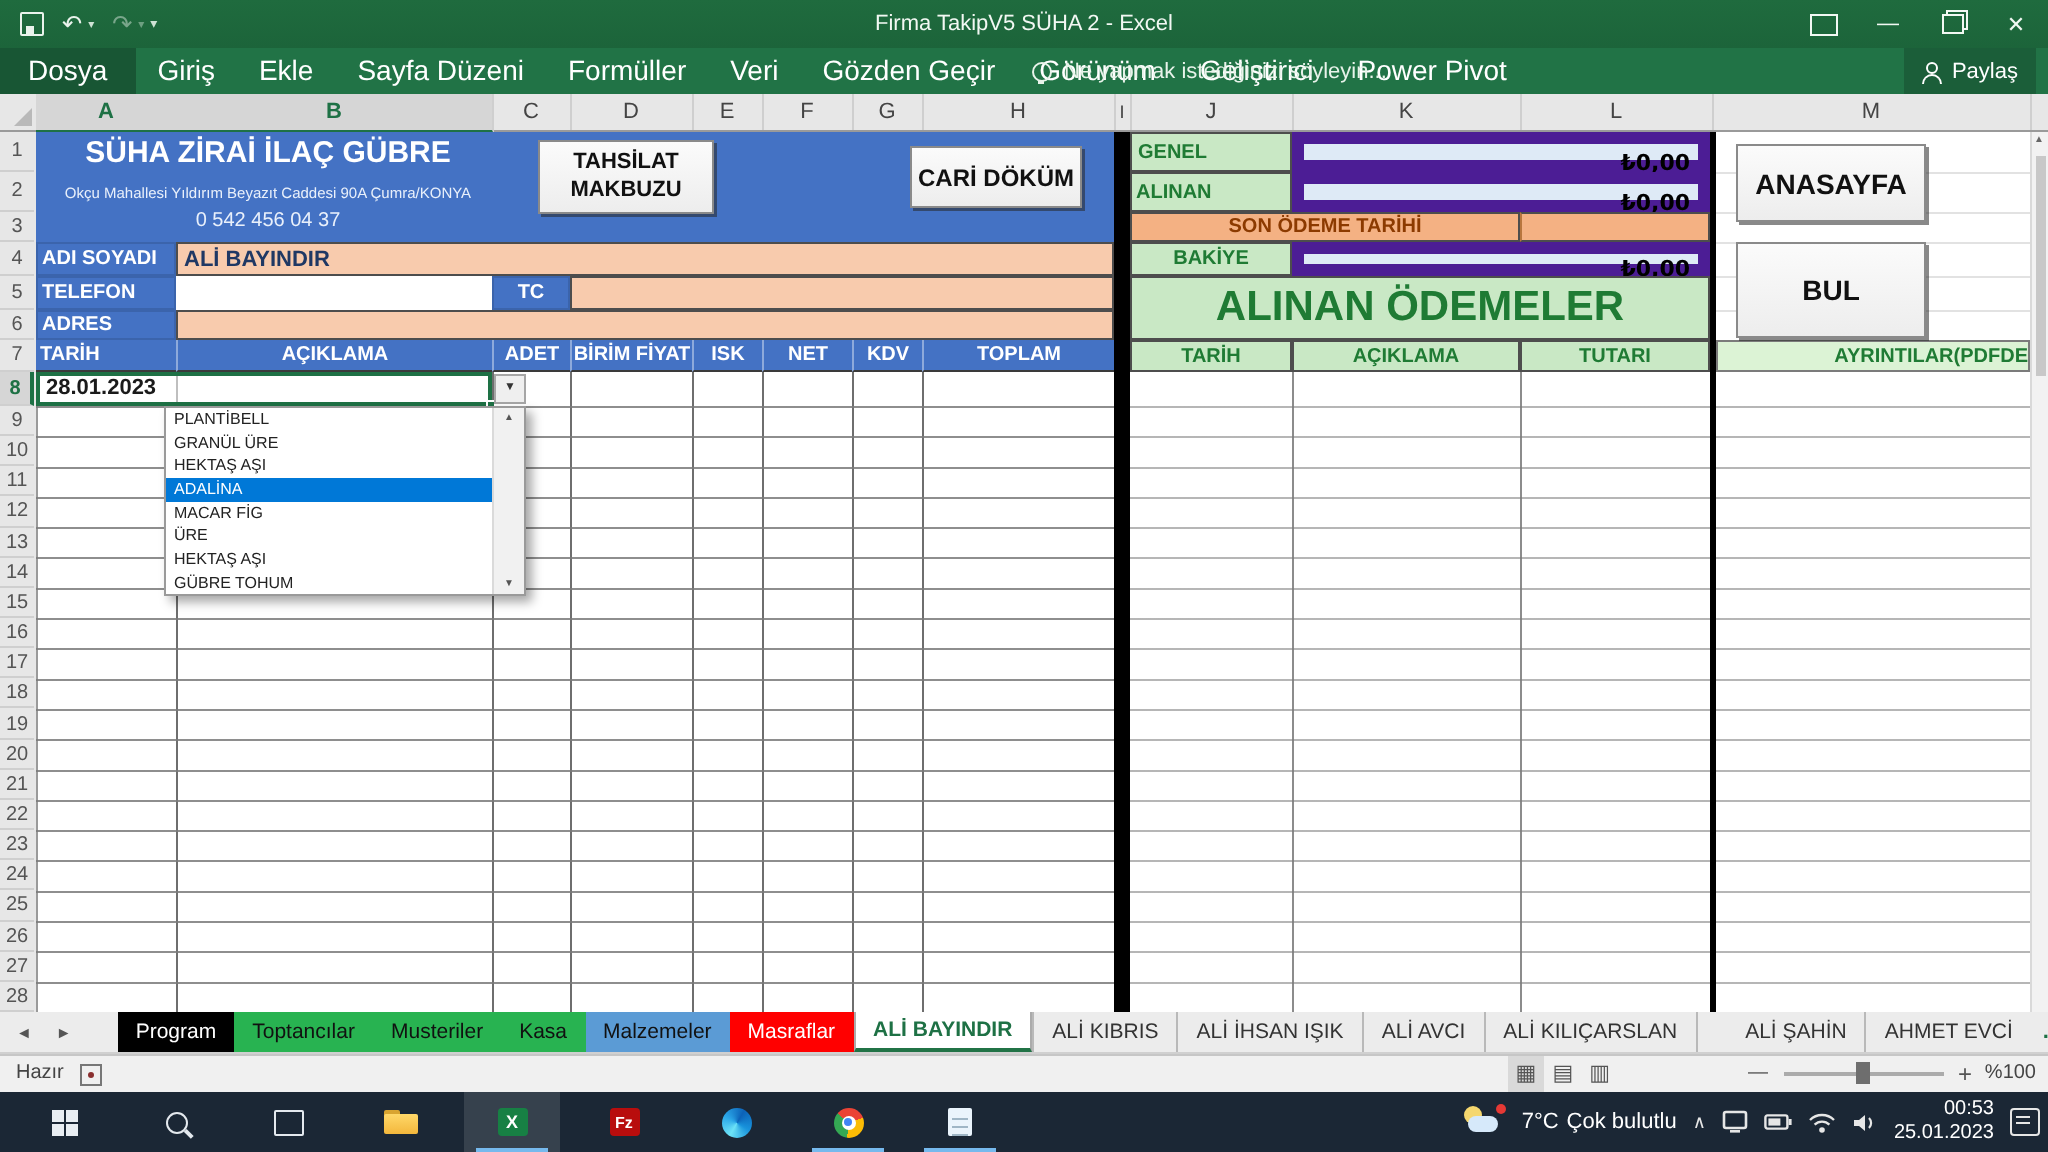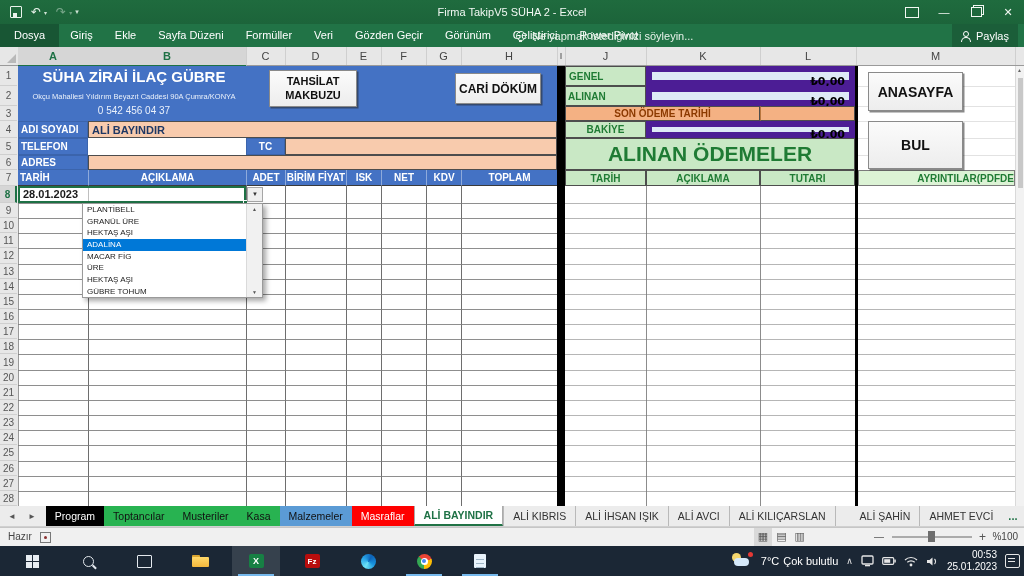--- a/index.html
+++ b/index.html
@@ -15,21 +15,21 @@
   .qat-caret{color:#CFE3D5;font-size:6px;margin-left:-6px;}
   #floppy{width:10px;height:10px;border:1.5px solid #EAF3EC;border-radius:1px;position:relative;}
   #floppy:after{content:"";position:absolute;left:2px;bottom:0;width:4px;height:4px;background:#EAF3EC;}
   #win-title{left:0;top:0;width:1024px;height:24px;text-align:center;line-height:24px;color:#F2F8F3;font-size:11px;}
   #win-ctrls{right:0;top:0;height:24px;display:flex;}
   .wbtn{width:32px;height:24px;display:flex;align-items:center;justify-content:center;color:#F2F8F3;font-size:11px;}
   .ribbonopt{width:12px;height:9px;border:1px solid #F2F8F3;position:relative;}
   .maxbox{width:9px;height:8px;border:1px solid #F2F8F3;box-shadow:2px -2px 0 -1px #1C643A,2px -2px 0 0 #F2F8F3;}
   
   #ribbon{left:0;top:24px;width:1024px;height:23px;background:#217346;display:flex;align-items:center;}
-  .rtab{color:#fff;font-size:11px;padding:0 11px;line-height:23px;white-space:nowrap;}
+  .rtab{color:#fff;font-size:14px;padding:0 11px;line-height:23px;white-space:nowrap;}
   .rtab-file{background:rgba(0,0,0,.25);padding:0 14px;}
   #tellme{left:516px;top:24px;height:23px;display:flex;align-items:center;gap:6px;color:#E8F3EA;font-size:11px;}
   .bulb{width:8px;height:8px;border:1.2px solid #E8F3EA;border-radius:50%;position:relative;}
   .bulb:after{content:"";position:absolute;left:2px;top:8px;width:2.5px;height:2.5px;background:#E8F3EA;}
   #share{right:6px;top:24px;height:23px;display:flex;align-items:center;gap:5px;color:#fff;font-size:11px;
     background:rgba(0,0,0,.18);padding:0 9px;}
   .person{width:10px;height:10px;position:relative;}
   .person:before{content:"";position:absolute;left:2.5px;top:0;width:4px;height:4px;border:1.2px solid #fff;border-radius:50%;}
   .person:after{content:"";position:absolute;left:0;top:6px;width:8px;height:4px;border:1.2px solid #fff;border-bottom:none;border-radius:5px 5px 0 0;}
   
@@ -306,21 +306,21 @@
       <span style="position:absolute;top:1px;left:1px;font-size:5px;color:#666">▲</span>
       <div style="position:absolute;top:12px;left:1.5px;width:5px;height:110px;background:#C8C8C8"></div>
     </div>
   </div>
 
   <div class="abs" id="tabstrip">
     <div id="tabnav">
       <span>◄</span>
       <span>►</span>
     </div>
-    <div class="sheet-tab" style="background: rgb(0, 0, 0); color: rgb(255, 255, 255);">Program</div>
+    <div class="sheet-tab" style="background: rgb(0, 0, 0); color: rgb(255, 255, 255); margin-left: 13px;">Program</div>
     <div class="sheet-tab" style="background: rgb(40, 179, 81); color: rgb(17, 17, 17);">Toptancılar</div>
     <div class="sheet-tab" style="background: rgb(40, 179, 81); color: rgb(17, 17, 17);">Musteriler</div>
     <div class="sheet-tab" style="background: rgb(40, 179, 81); color: rgb(17, 17, 17);">Kasa</div>
     <div class="sheet-tab" style="background: rgb(91, 155, 213); color: rgb(17, 17, 17);">Malzemeler</div>
     <div class="sheet-tab" style="background: rgb(255, 0, 0); color: rgb(255, 255, 255);">Masraflar</div>
     <div class="sheet-tab tab-active" style="background: rgb(255, 255, 255); color: rgb(30, 113, 69);">ALİ BAYINDIR</div>
     <div class="sheet-tab tab-plain" style="color: rgb(51, 51, 51);">ALİ KIBRIS</div>
     <div class="sheet-tab tab-plain" style="color: rgb(51, 51, 51);">ALİ İHSAN IŞIK</div>
     <div class="sheet-tab tab-plain" style="color: rgb(51, 51, 51);">ALİ AVCI</div>
     <div class="sheet-tab tab-plain" style="color: rgb(51, 51, 51);">ALİ KILIÇARSLAN</div>

